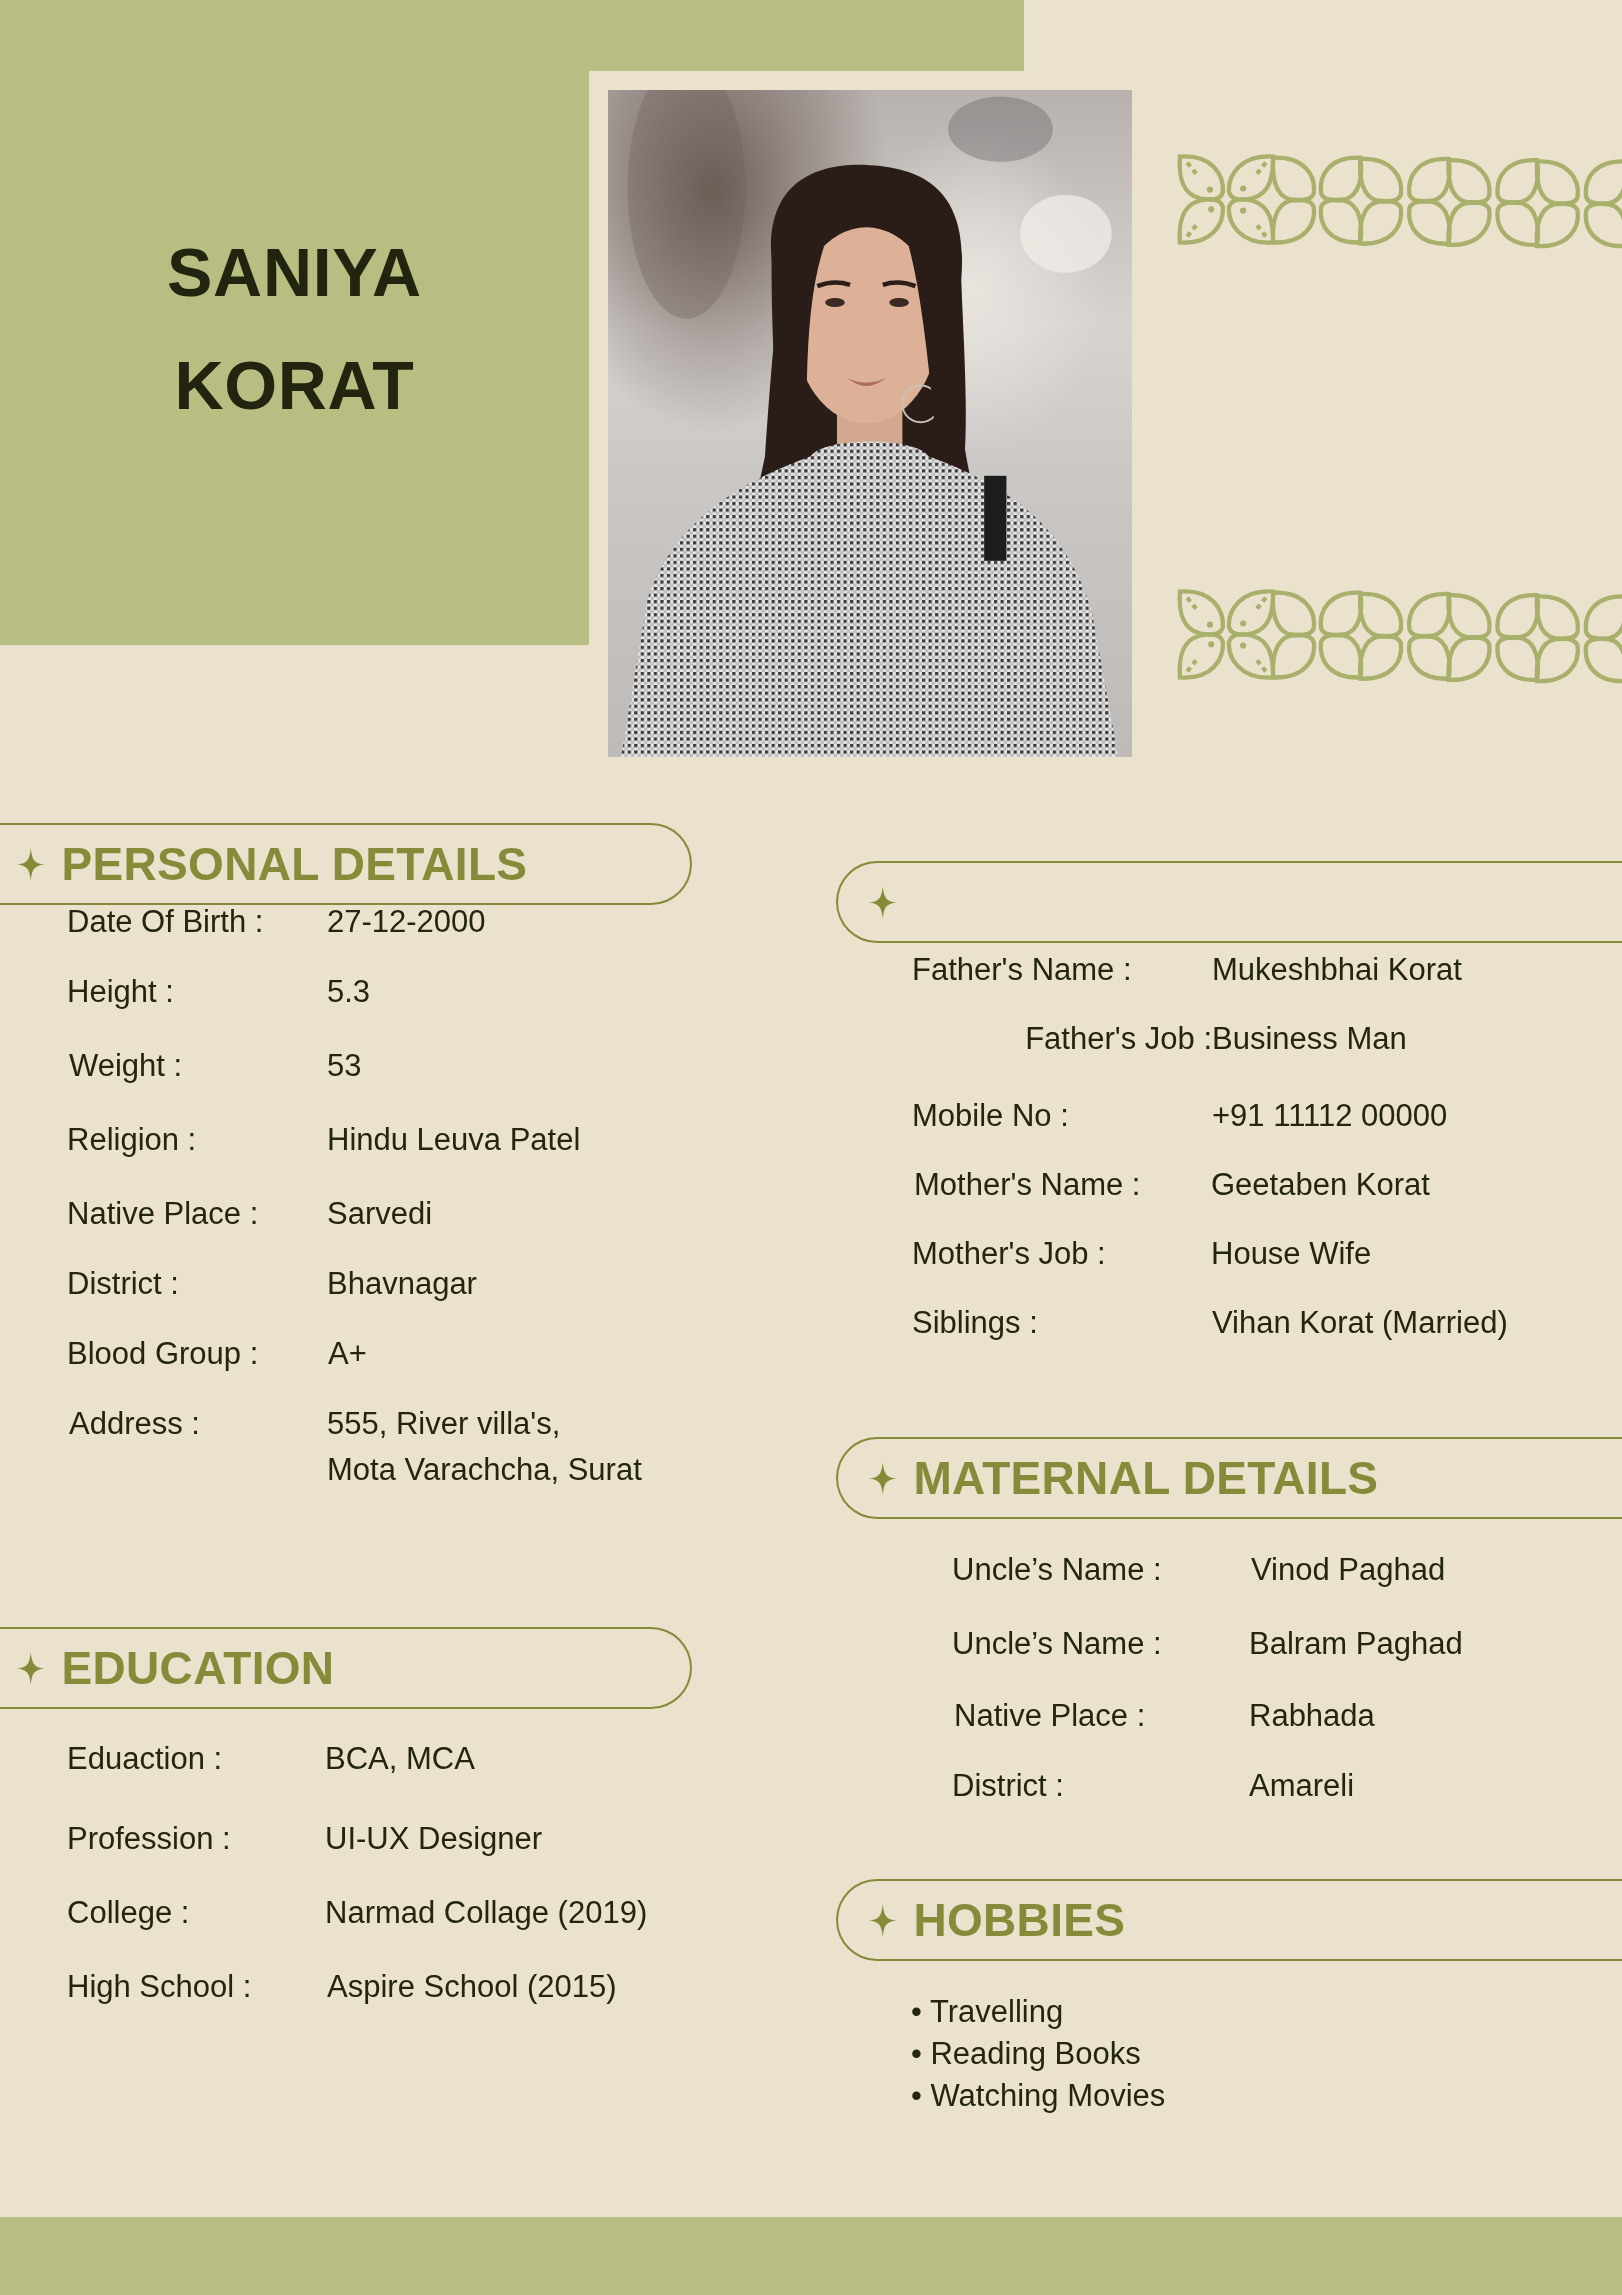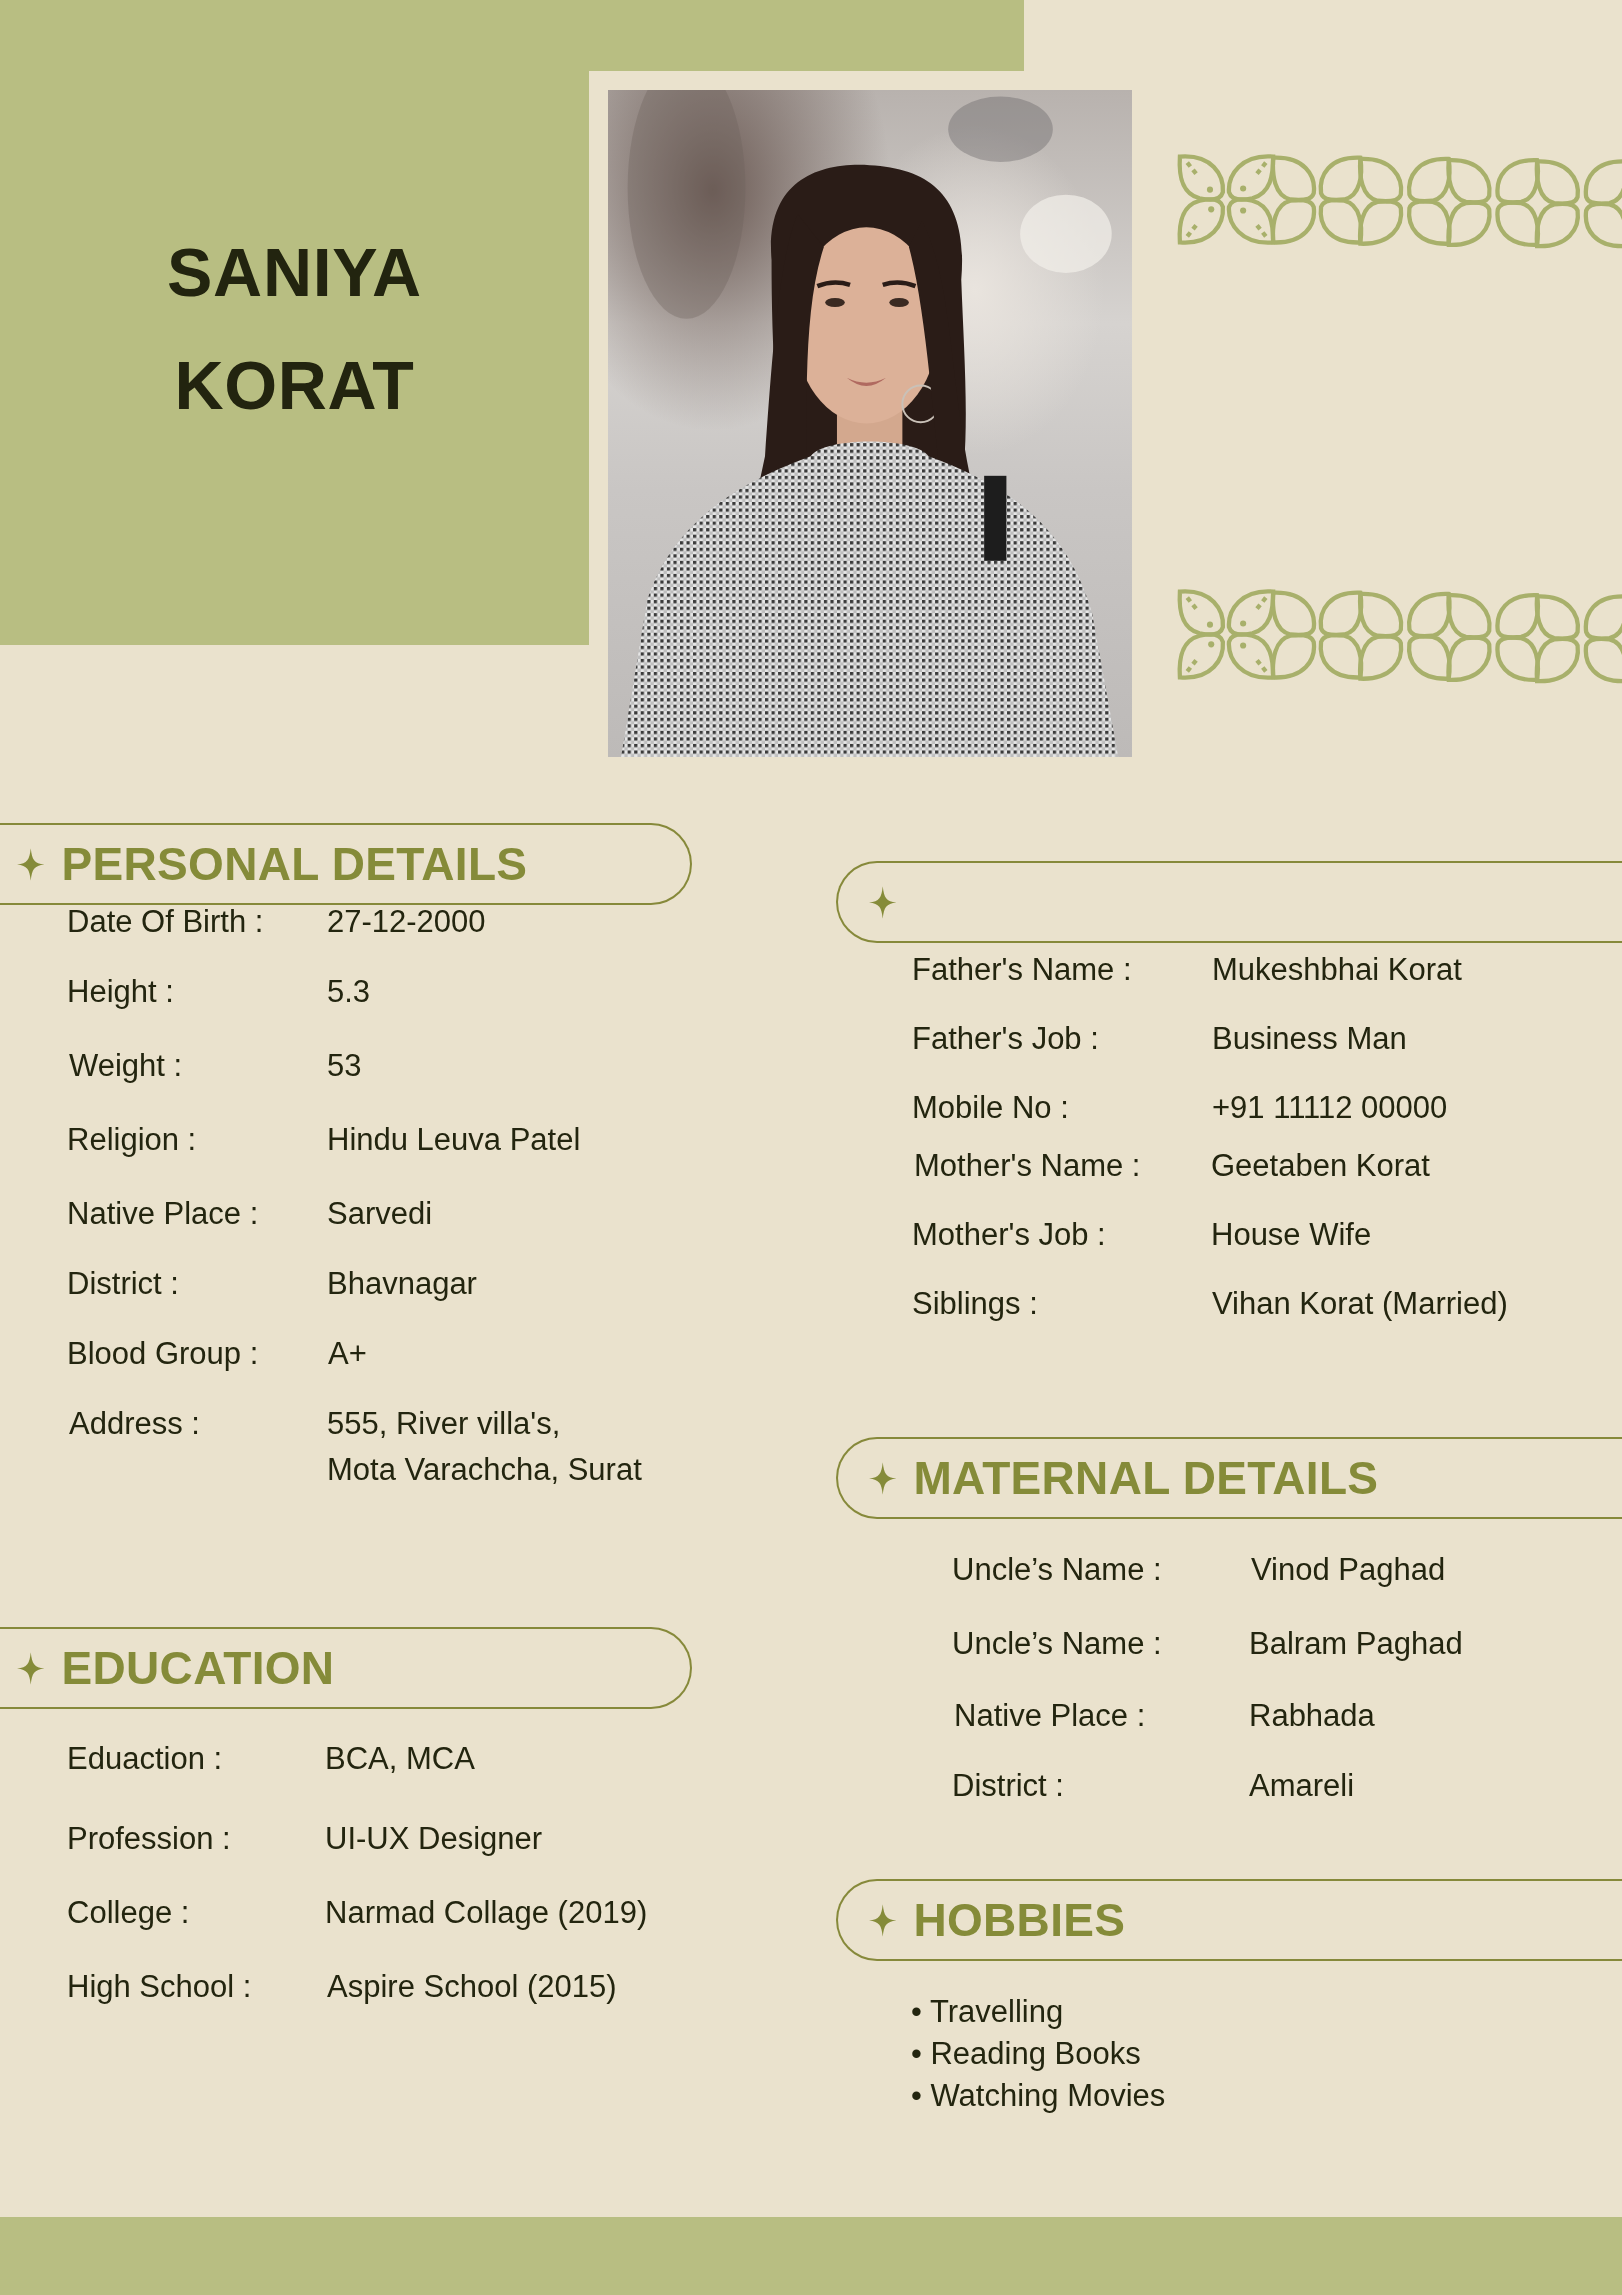--- a/index.html
+++ b/index.html
@@ -209,25 +209,25 @@
 <div class="abs section-head right" style="top:861px; left:836px; padding-left:31px;">
   <svg class="star" viewBox="0 0 42 50" width="27.5" height="33">
       <use href="#sparkle"></use>
     </svg>
 </div>
 <div class="abs" style="left:912px; top:950px;">
   <div class="row" style="margin-bottom:30px;">
       <span class="lbl" style="width:300px">Father's Name :</span>
       <span class="val">Mukeshbhai Korat</span>
     </div>
-  <div class="row" style="margin-bottom:30px;">
+  <div class="row" style="margin-bottom:38px;text-align:right;">
       <span class="lbl" style="width:300px">Father's Job :</span>
       <span class="val">Business Man</span>
     </div>
-  <div class="row" style="margin-bottom:19px;">
+  <div class="row" style="margin-bottom:30px;">
       <span class="lbl" style="width:300px">Mobile No :</span>
       <span class="val">+91 11112 00000</span>
     </div>
   <div class="row" style="margin-bottom:30px; padding-left:2px;">
       <span class="lbl" style="width:297px">Mother's Name :</span>
       <span class="val">Geetaben Korat</span>
     </div>
   <div class="row" style="margin-bottom:30px;">
       <span class="lbl" style="width:299px">Mother's Job :</span>
       <span class="val">House Wife</span>

